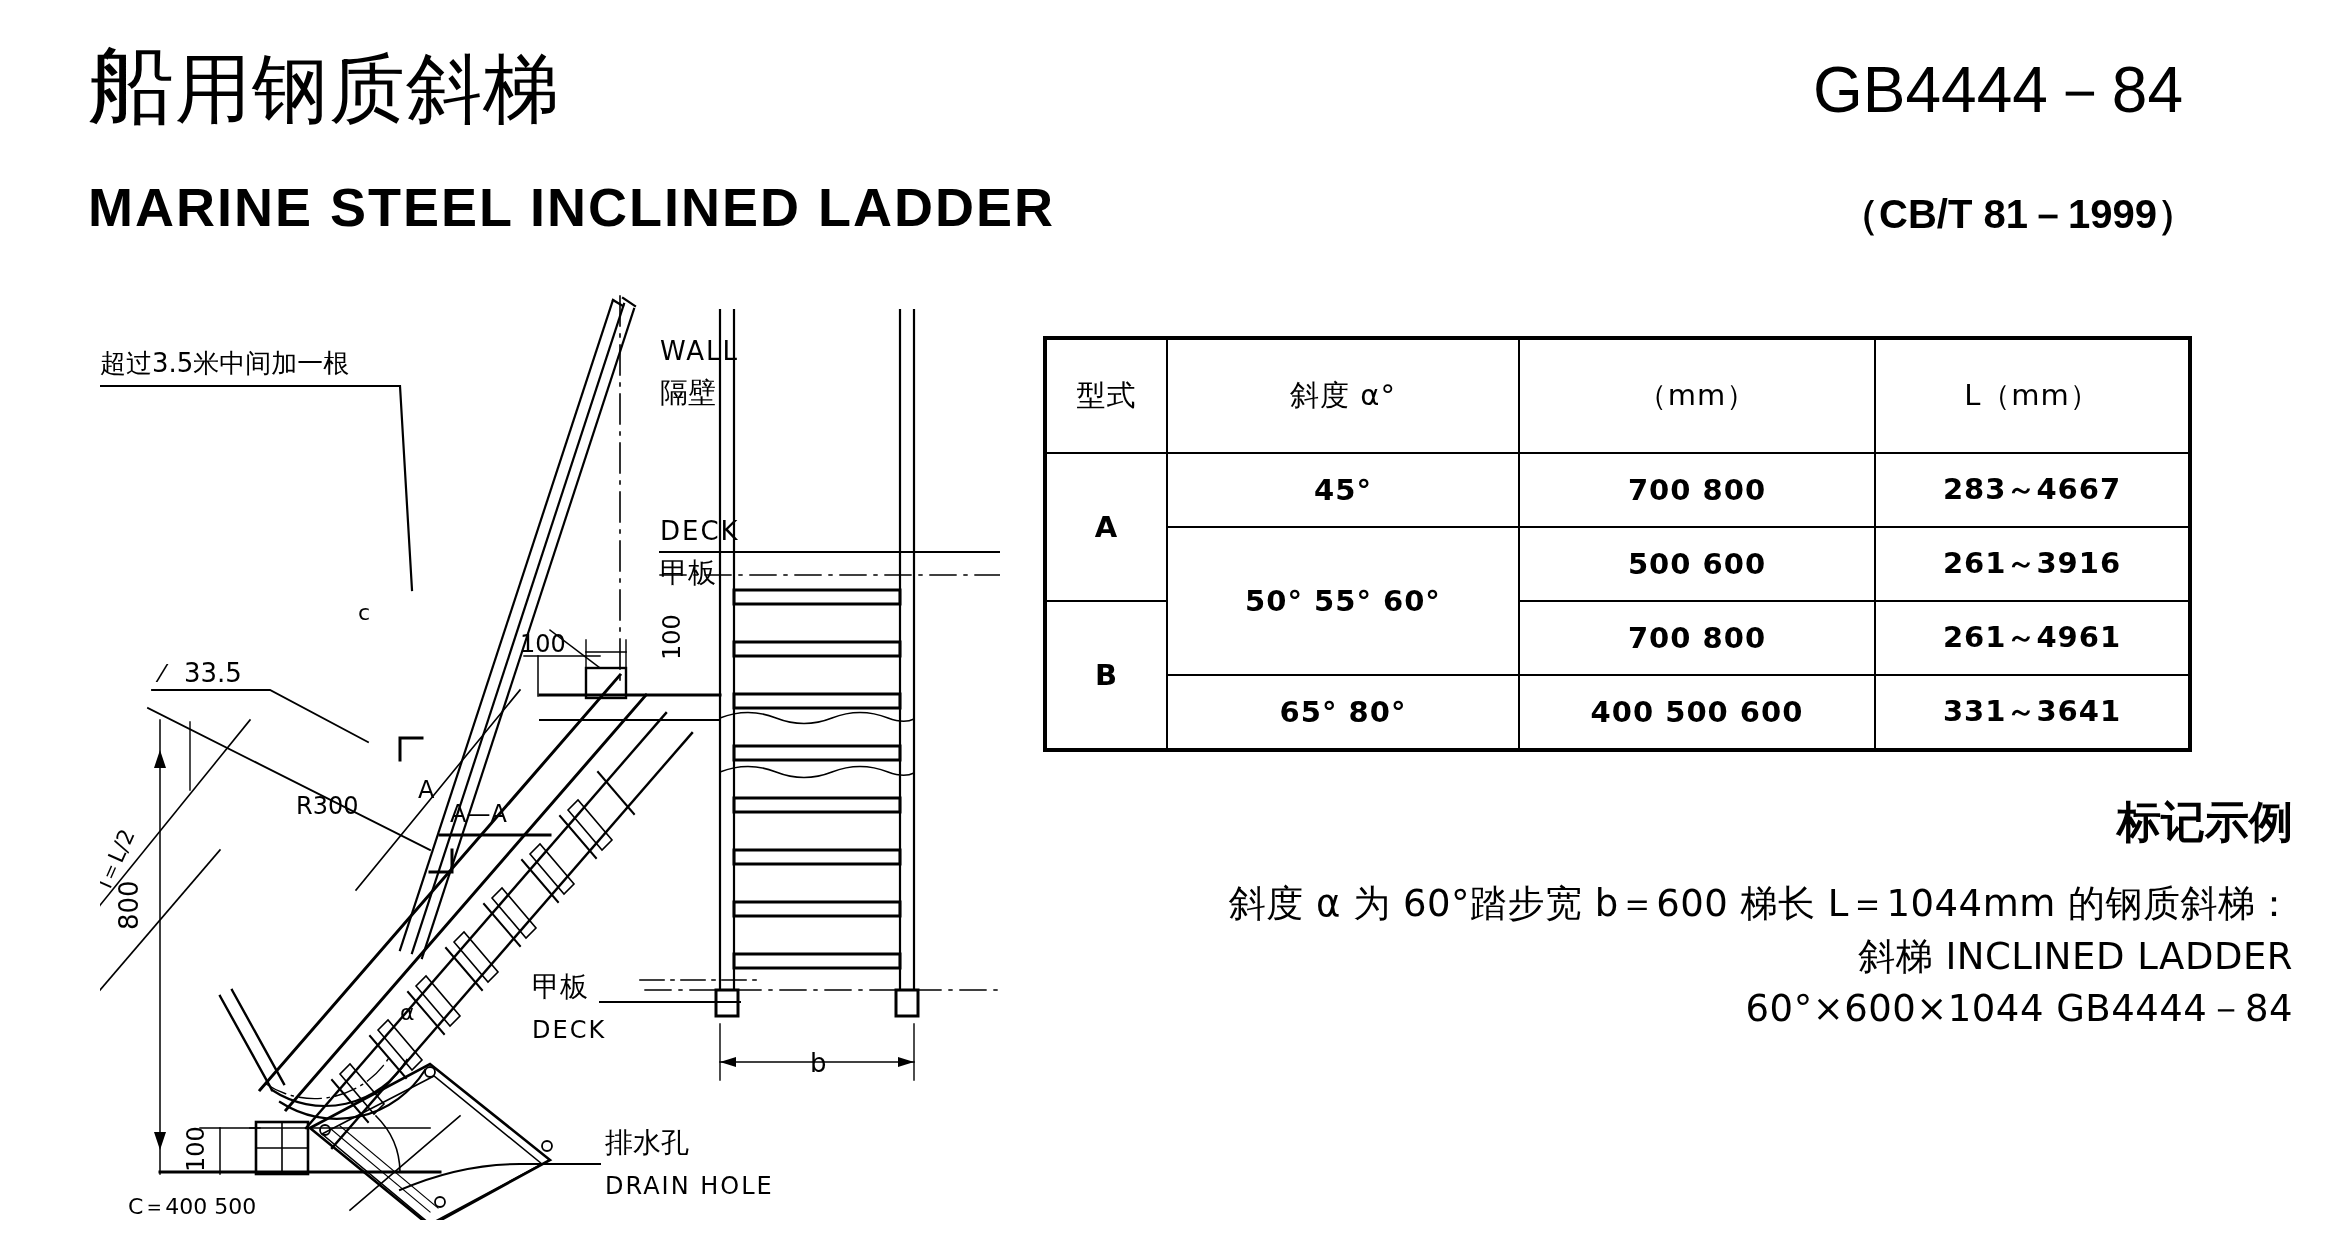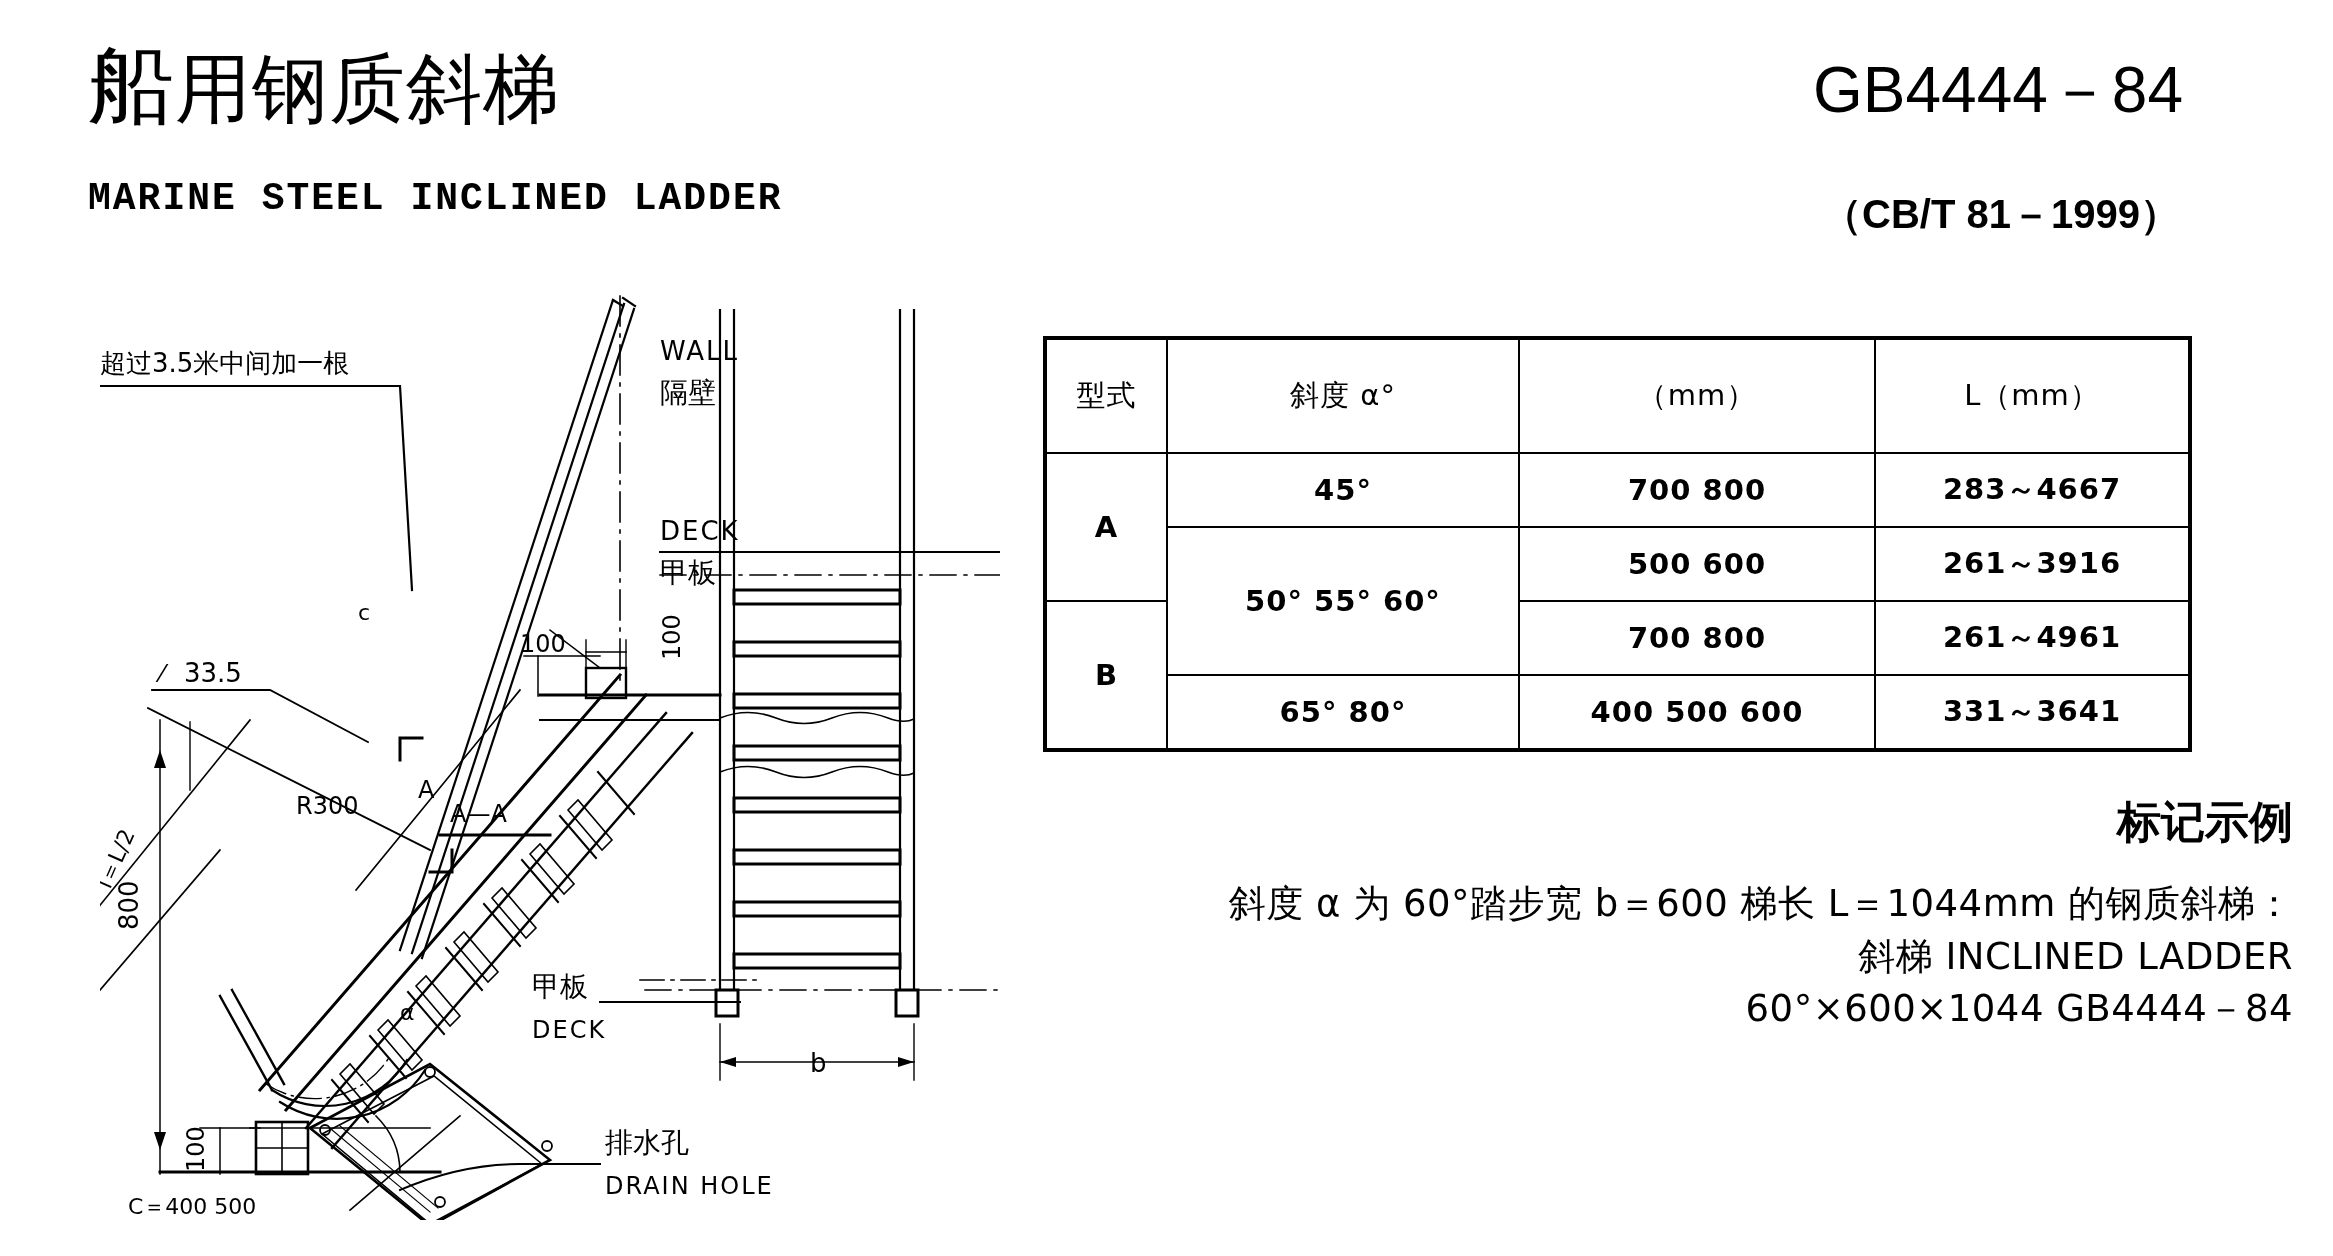--- a/index.html
+++ b/index.html
@@ -33,40 +33,39 @@
     line-height: 1;
     white-space: nowrap;
   }
   #title-cn .lead {
     font-size: 86px;
   }
   #title-en {
     position: absolute;
     left: 88px;
     top: 180px;
-    font-size: 38px;
+    font-size: 54px;
     font-weight: bold;
     letter-spacing: 2px;
     line-height: 1;
     white-space: nowrap;
-    font-family: Liberation Mono, monospace;
   }
   #std-main {
     position: absolute;
     right: 150px;
     top: 58px;
     font-size: 64px;
     font-weight: normal;
     letter-spacing: 0px;
     line-height: 1;
     white-space: nowrap;
   }
   #std-sub {
     position: absolute;
-    right: 153px;
+    right: 136px;
     top: 194px;
     font-size: 40px;
     font-weight: bold;
     line-height: 1;
     white-space: nowrap;
   }
 
   
   #drawing {
     position: absolute;

